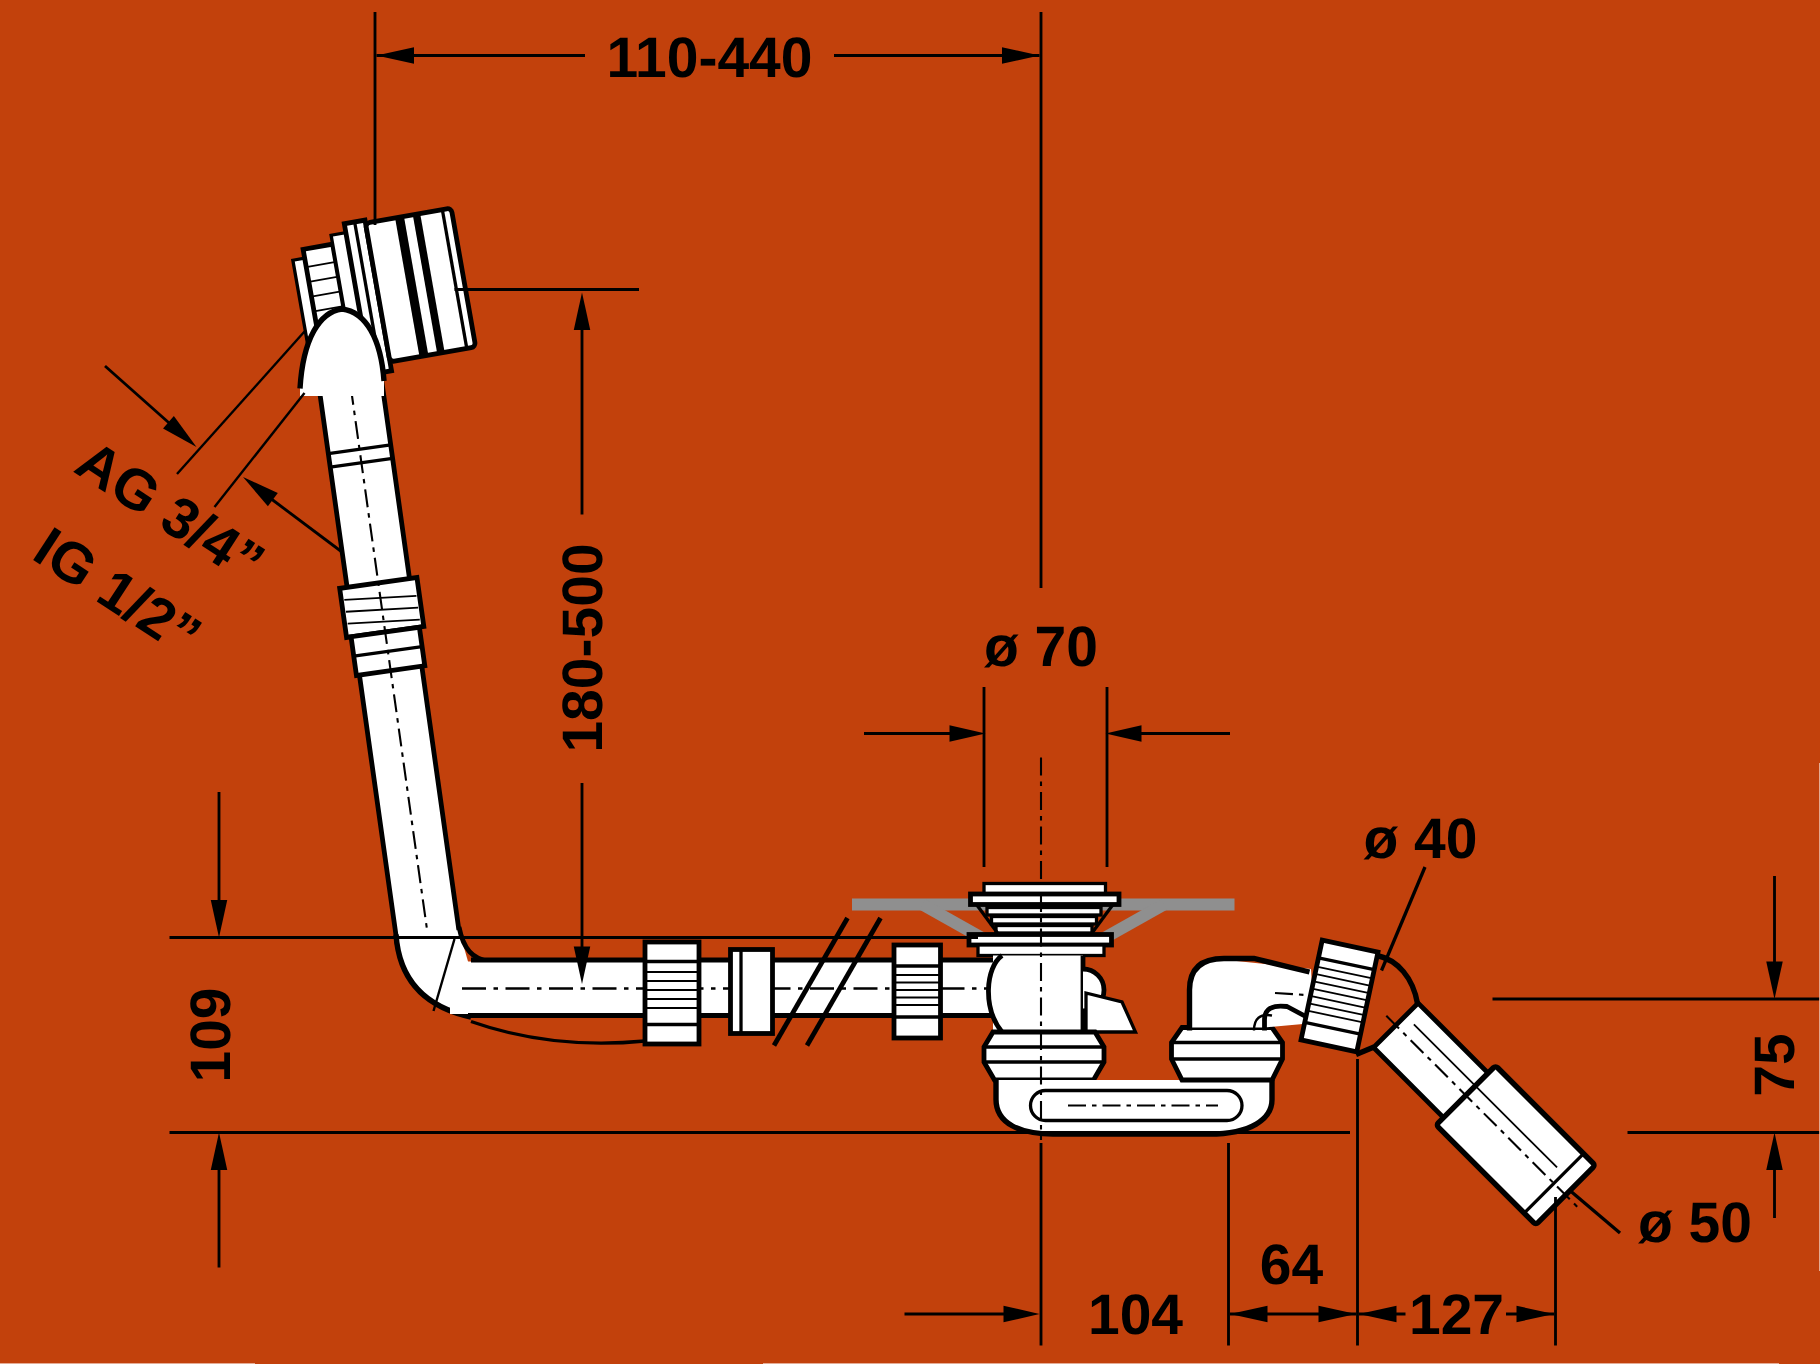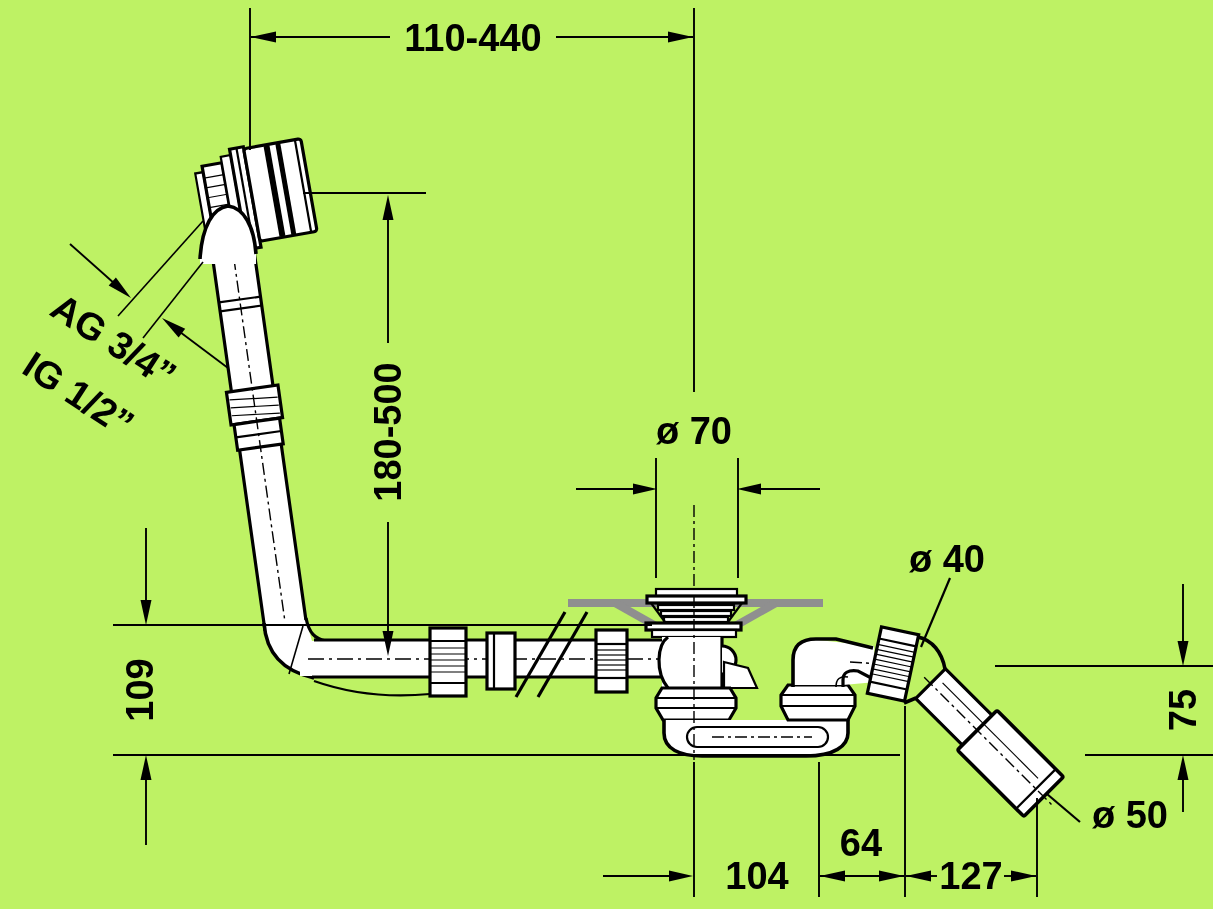--- a/index.html
+++ b/index.html
@@ -1,16 +1,16 @@
 <!DOCTYPE html>
 <html><head>
 <meta charset="utf-8">
 <style>
   html,body{margin:0;padding:0;background:#ffffff;}
-  .stage{position:relative;width:1213px;height:909px;background:#bef264;overflow:hidden;}
+  .stage{position:relative;width:1213px;height:909px;background:#c2410c;overflow:hidden;}
   svg{display:block;}
   
   .o3{stroke:#000;stroke-width:3.2;fill:none}
   .o35{stroke:#000;stroke-width:3.6;fill:none}
   .o2{stroke:#000;stroke-width:2.2;fill:none}
   .o15{stroke:#000;stroke-width:1.6;fill:none}
   .o1{stroke:#000;stroke-width:1.2;fill:none}
   .w3{stroke:#000;stroke-width:3.2;fill:#fff}
   .w35{stroke:#000;stroke-width:3.6;fill:#fff}
   .w2{stroke:#000;stroke-width:2.2;fill:#fff}

